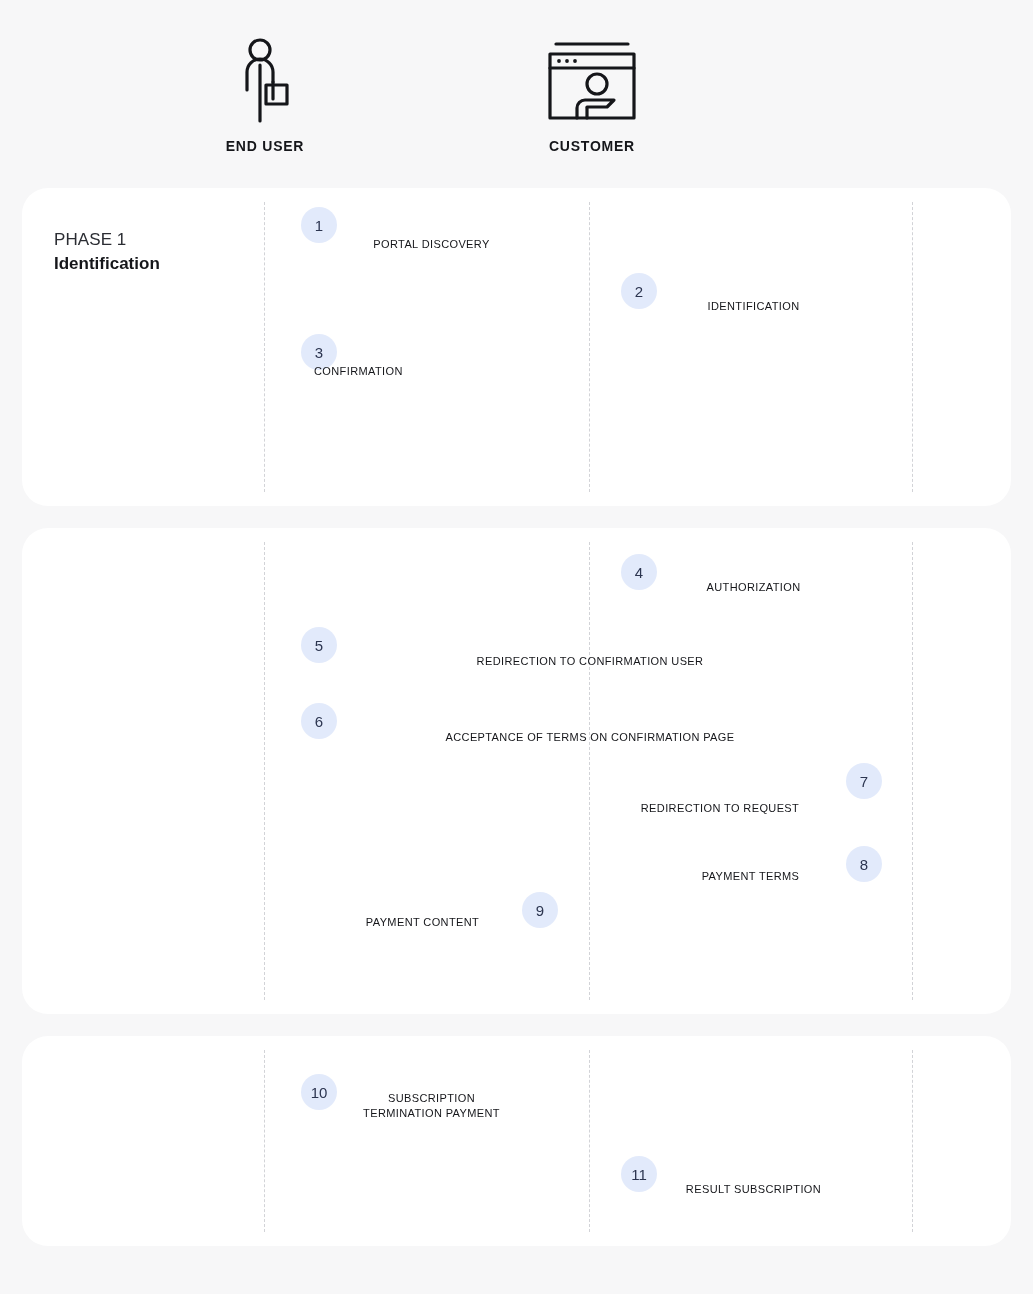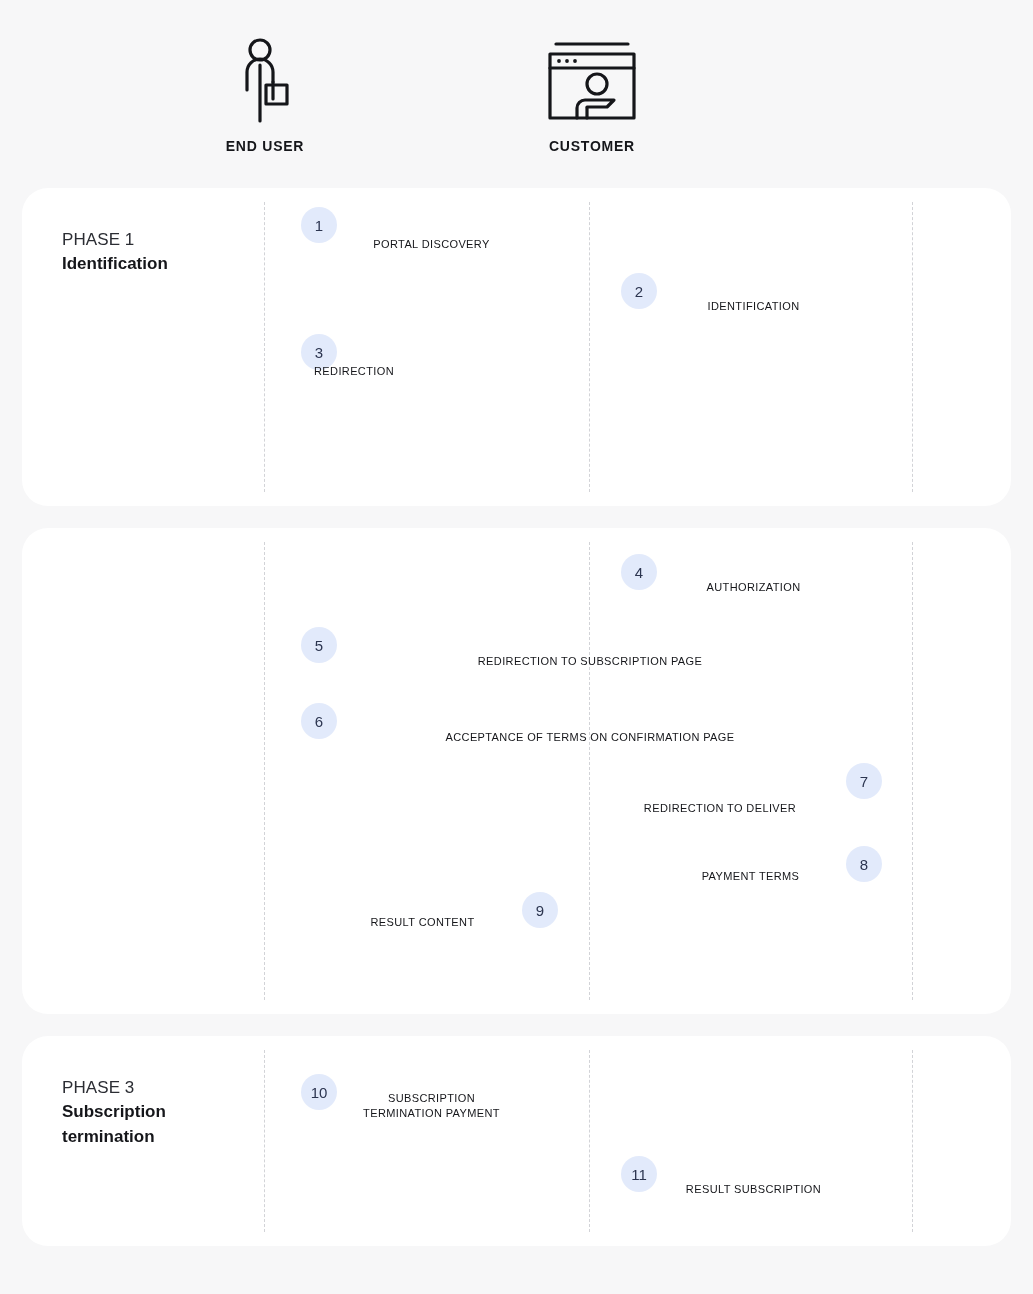--- a/index.html
+++ b/index.html
@@ -25,21 +25,21 @@
 
   
   .panel {
     position: absolute; left: 22px; width: 989px;
     background: #ffffff; border-radius: 26px;
   }
   #panel-1 { top: 188px; height: 318px; }
   #panel-2 { top: 528px; height: 486px; }
   #panel-3 { top: 1036px; height: 210px; }
 
-  .phase-label { position: absolute; left: 32px; top: 42px; width: 190px; margin-left: 8px; }
+  .phase-label { position: absolute; left: 32px; top: 42px; width: 190px; }
   .phase-kicker { font-size: 17px; font-weight: 400; color: #2b2d33; letter-spacing: .005em; }
   .phase-title  { font-size: 17px; font-weight: 700; color: #15161a; line-height: 1.45; margin-top: 2px; }
 
   
   .lifeline {
     position: absolute; width: 0;
     border-left: 1.5px dashed #d2d3d7;
   }
 
   
@@ -128,21 +128,21 @@
         <circle cx="5" cy="8" r="4.2" fill="#fff" stroke="#111215" stroke-width="2"></circle>
         <path d="M9.5 8 H230" stroke="#111215" stroke-width="2"></path>
         <path d="M230 2.5 L238 8 L230 13.5 Z" fill="#111215"></path>
       </svg>
     </div>
 
     <div class="badge" style="left:279px; top:146px;">
       <span>3</span>
     </div>
     <div class="msg" style="left:292px; top:200px; width:640px;">
-      <div class="label" style="left:0; width:160px; text-align:left;">REDIRECTION</div>
+      <div class="label" style="left:0; width:160px; text-align:left;">CONFIRMATION</div>
       <svg class="line" width="645" height="90" viewBox="0 0 645 90" style="top:-8px;">
         <circle cx="5" cy="8" r="4.2" fill="#fff" stroke="#111215" stroke-width="2"></circle>
         <path d="M10 8 H608 a33 33 0 0 1 0 66 H17" fill="none" stroke="#111215" stroke-width="2.4" stroke-linecap="round" stroke-dasharray="0.5 6"></path>
         <path d="M20 67 L10 74 L20 81 Z" fill="#111215"></path>
       </svg>
     </div>
   </div>
 
   <div class="panel" id="panel-2">
 
@@ -159,21 +159,21 @@
         <circle cx="5" cy="8" r="4.2" fill="#fff" stroke="#111215" stroke-width="2"></circle>
         <path d="M9.5 8 H230" stroke="#111215" stroke-width="2"></path>
         <path d="M230 2.5 L238 8 L230 13.5 Z" fill="#111215"></path>
       </svg>
     </div>
 
     <div class="badge" style="left:279px; top:99px;">
       <span>5</span>
     </div>
     <div class="msg" style="left:292px; top:150px; width:552px;">
-      <div class="label" style="left:0; width:552px;">REDIRECTION TO SUBSCRIPTION PAGE</div>
+      <div class="label" style="left:0; width:552px;">REDIRECTION TO CONFIRMATION USER</div>
       <svg class="line" width="552" height="16" viewBox="0 0 552 16" style="top:-8px;">
         <circle cx="5" cy="8" r="4.2" fill="#fff" stroke="#111215" stroke-width="2"></circle>
         <path d="M11 8 H539" stroke="#111215" stroke-width="2.4" stroke-dasharray="5 5"></path>
         <path d="M540 2 L550 8 L540 14 Z" fill="none" stroke="#111215" stroke-width="2" stroke-linejoin="round"></path>
       </svg>
     </div>
 
     <div class="badge" style="left:279px; top:175px;">
       <span>6</span>
     </div>
@@ -183,21 +183,21 @@
         <circle cx="5" cy="8" r="4.2" fill="#fff" stroke="#111215" stroke-width="2"></circle>
         <path d="M9.5 8 H539" stroke="#111215" stroke-width="2"></path>
         <path d="M540 2 L550 8 L540 14 Z" fill="none" stroke="#111215" stroke-width="2" stroke-linejoin="round"></path>
       </svg>
     </div>
 
     <div class="badge" style="left:824px; top:235px;">
       <span>7</span>
     </div>
     <div class="msg" style="left:292px; top:297px; width:552px;">
-      <div class="label" style="left:260px; width:292px;">REDIRECTION TO DELIVER</div>
+      <div class="label" style="left:260px; width:292px;">REDIRECTION TO REQUEST</div>
       <svg class="line" width="552" height="16" viewBox="0 0 552 16" style="top:-8px;">
         <circle cx="547" cy="8" r="4.2" fill="#fff" stroke="#111215" stroke-width="2"></circle>
         <path d="M541 8 H13" stroke="#111215" stroke-width="2.4" stroke-dasharray="5 5"></path>
         <path d="M12 2 L2 8 L12 14 Z" fill="none" stroke="#111215" stroke-width="2" stroke-linejoin="round"></path>
       </svg>
     </div>
 
     <div class="badge" style="left:824px; top:318px;">
       <span>8</span>
     </div>
@@ -207,37 +207,30 @@
         <circle cx="234" cy="8" r="4.2" fill="#fff" stroke="#111215" stroke-width="2"></circle>
         <path d="M229 8 H13" stroke="#111215" stroke-width="2"></path>
         <path d="M12 2 L2 8 L12 14 Z" fill="#111215"></path>
       </svg>
     </div>
 
     <div class="badge" style="left:500px; top:364px;">
       <span>9</span>
     </div>
     <div class="msg" style="left:288px; top:411px; width:235px;">
-      <div class="label" style="left:0; width:225px;">RESULT CONTENT</div>
+      <div class="label" style="left:0; width:225px;">PAYMENT CONTENT</div>
       <svg class="line" width="235" height="16" viewBox="0 0 235 16" style="top:-8px;">
         <circle cx="229" cy="8" r="4.2" fill="#fff" stroke="#111215" stroke-width="2"></circle>
         <path d="M224 8 H13" stroke="#111215" stroke-width="2"></path>
         <path d="M12 2 L2 8 L12 14 Z" fill="#111215"></path>
       </svg>
     </div>
   </div>
 
   <div class="panel" id="panel-3">
-    <div class="phase-label">
-      <div class="phase-kicker">PHASE 3</div>
-      <div class="phase-title">
-        <span>Subscription</span><br>
-        <span>termination</span>
-      </div>
-    </div>
 
     <div class="lifeline" style="left:242px; top:14px; height:182px;"></div>
     <div class="lifeline" style="left:567px; top:14px; height:182px;"></div>
     <div class="lifeline" style="left:890px; top:14px; height:182px;"></div>
 
     <div class="badge" style="left:279px; top:38px;">
       <span>10</span>
     </div>
     <div class="msg" style="left:292px; top:94px; width:235px;">
       <div class="label" style="left:0; width:235px;">

